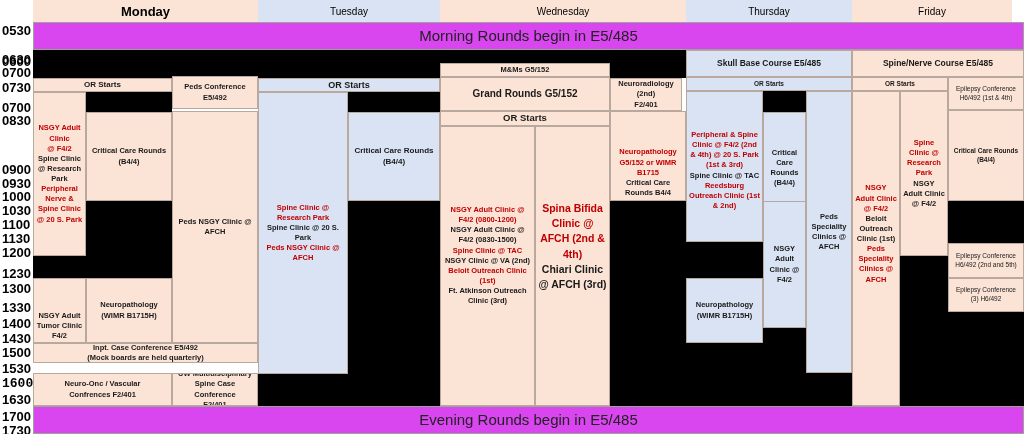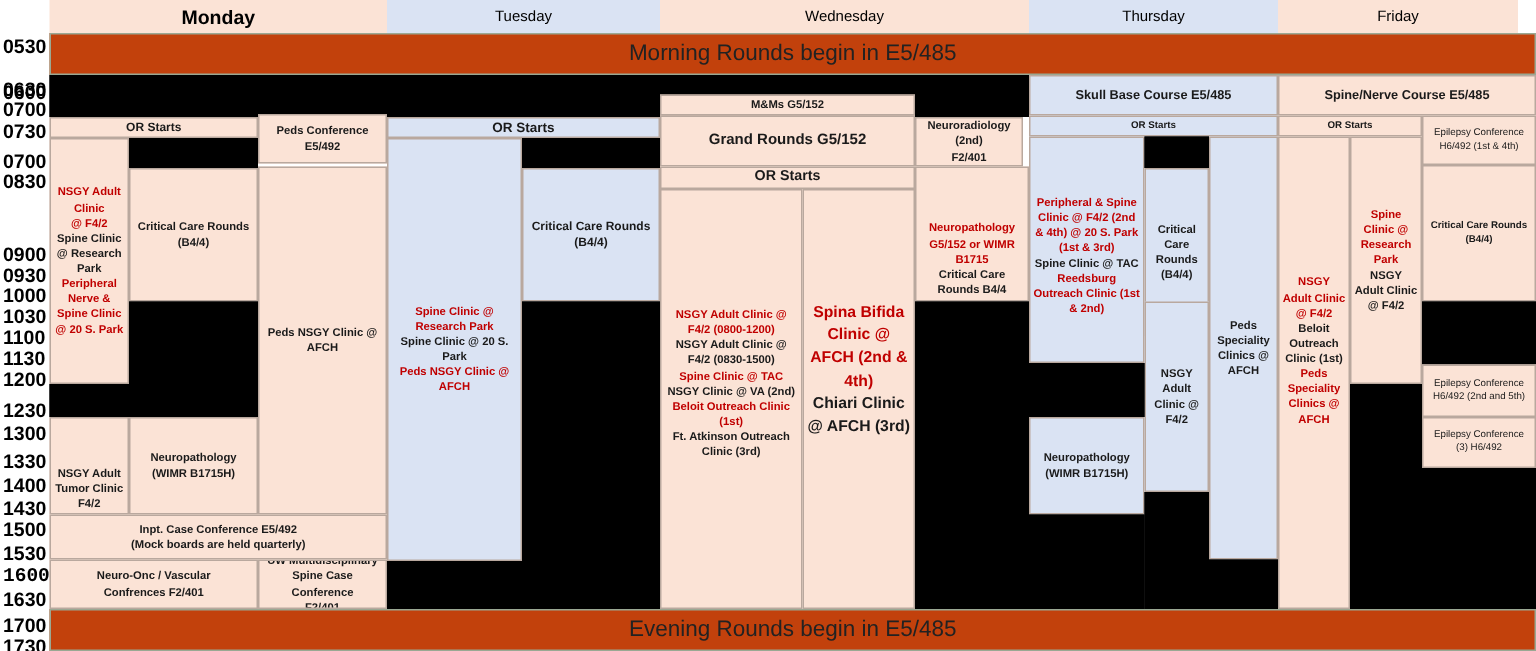--- a/index.html
+++ b/index.html
@@ -5,21 +5,21 @@
   html, body { margin:0; padding:0; }
   body { width:1024px; height:434px; position:relative; background:#ffffff; overflow:hidden;
          font-family:"Liberation Sans", "DejaVu Sans", sans-serif; }
   .time { position:absolute; left:2px; width:30px; font-size:13px; font-weight:bold; color:#000; }
   .cell { position:absolute; box-sizing:border-box; display:flex; flex-direction:column;
           align-items:center; justify-content:center; text-align:center;
           font-size:7.5px; font-weight:bold; line-height:1.35; color:#1a1a1a;
           border:1px solid #b9a89e; padding:1px 2px; overflow:hidden; }
   .peach { background:#fbe3d6; }
   .blue { background:#dae3f3; }
-  .green { background:#c2410c; border-color:#9aa893; }
+  .green { background:#d946ef; border-color:#9aa893; }
   .black { background:#000; border-color:#000; }
   .red { color:#c00000; }
   .day { position:absolute; top:0; height:22px; box-sizing:border-box; display:flex;
          align-items:center; justify-content:center; font-size:10px; color:#000; }
   .day.big { font-size:13px; font-weight:bold; }
   .banner { font-size:15px; font-weight:normal; color:#222; }
   .line { display:block; }
 </style>
 </head>
 <body>
@@ -90,21 +90,21 @@
 </div>
 <div class="cell peach" style="left:33px;top:278px;width:53px;height:65px;justify-content:flex-end;">
   <span class="line">NSGY Adult</span>
   <span class="line">Tumor Clinic</span>
   <span class="line">F4/2</span>
 </div>
 <div class="cell peach" style="left:86px;top:278px;width:86px;height:65px;">
   <span class="line">Neuropathology</span>
   <span class="line">(WIMR B1715H)</span>
 </div>
-<div class="cell peach" style="left:33px;top:343px;width:225px;height:30px;">
+<div class="cell peach" style="left:33px;top:343px;width:225px;height:20px;">
   <span class="line">Inpt. Case Conference  E5/492</span>
   <span class="line">(Mock boards are held quarterly)</span>
 </div>
 <div class="cell peach" style="left:33px;top:373px;width:139px;height:33px;">
   <span class="line">Neuro-Onc / Vascular</span>
   <span class="line">Confrences  F2/401</span>
 </div>
 <div class="cell peach" style="left:172px;top:373px;width:86px;height:33px;">
   <span class="line">UW Multidisciplinary</span>
   <span class="line">Spine Case Conference</span>

